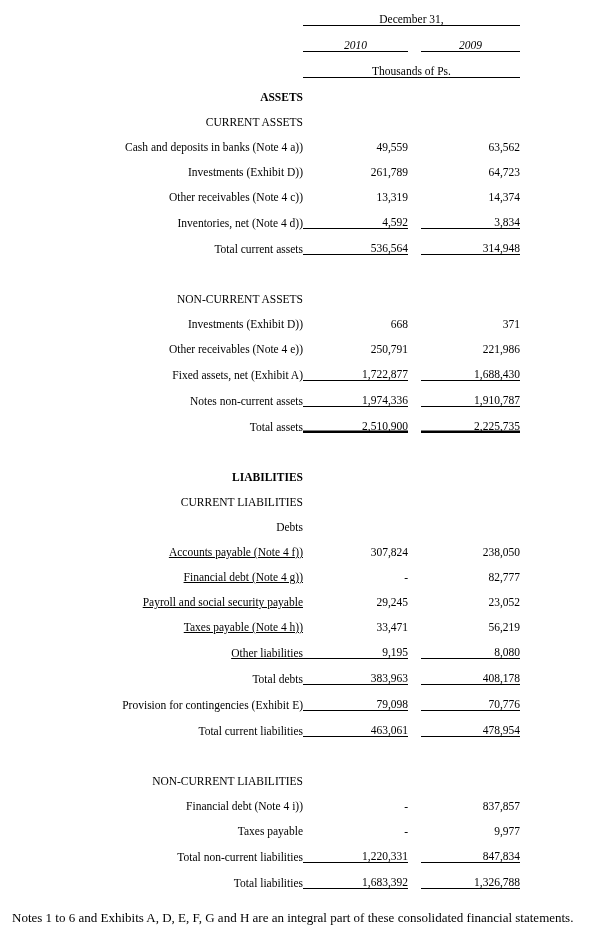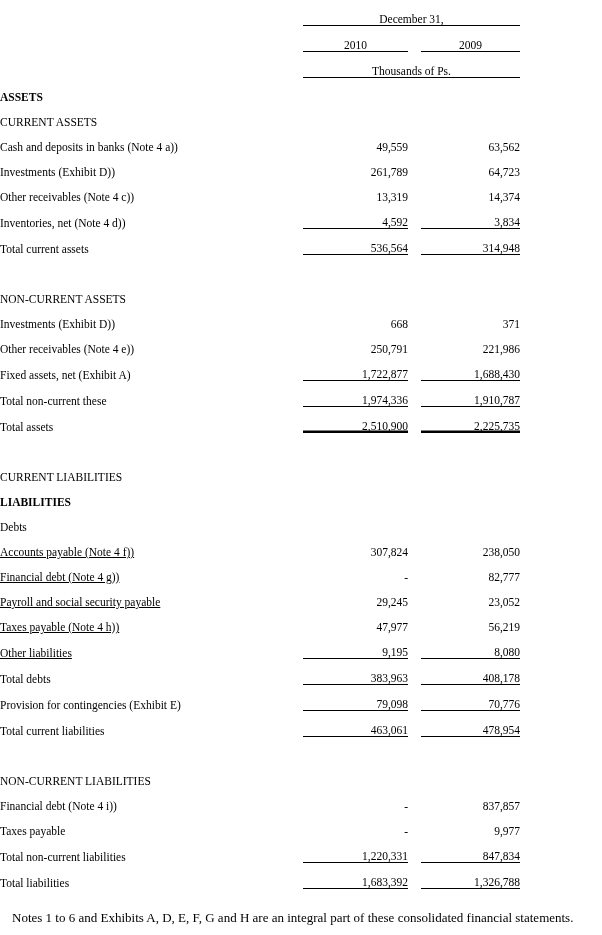--- a/index.html
+++ b/index.html
@@ -35,21 +35,21 @@
     line-height: 12px;
     height: 25px;
   }
   col.c-label { width: 303px; }
   col.c-num1  { width: 105px; }
   col.c-gap   { width: 13px; }
   col.c-num2  { width: 99px; }
   col.c-tail  { width: 82px; }
 
   td.label {
-    text-align: left;
+    text-align: right;
     white-space: nowrap;
     padding-bottom: 3px;
   }
   td.num {
     text-align: right;
     white-space: nowrap;
     padding-bottom: 3px;
     padding-right: 0px;
   }
   td.num1 { padding-right: 0px; }
@@ -74,21 +74,21 @@
   .bold { font-weight: bold; }
 
   
   .hdr-row td { height: 20px; }
   .hdr-center {
     text-align: center;
     white-space: nowrap;
     padding-bottom: 2px;
   }
   .hdr-rule-full { border-bottom: 1.9px solid #000; }
-  .hdr-rule-col  { border-bottom: 1.5px solid #000; }
+  .hdr-rule-col  { border-bottom: 1.5px solid #000; font-style: italic; }
 
   .spacer td { height: 13px; }
 
   .footnote {
     position: absolute;
     left: 12px;
     top: 910px;
     font-size: 13px;
     white-space: nowrap;
   }
@@ -213,21 +213,21 @@
     </tr>
     <tr>
       <td class="label ind2">Fixed assets, net (Exhibit A)</td>
       <td class="num num1 rule">1,722,877</td>
       <td></td>
       <td class="num num2 rule">1,688,430</td>
       <td></td>
     </tr>
 
     <tr>
-      <td class="label ind3">Total non-current these</td>
+      <td class="label ind3">Notes non-current assets</td>
       <td class="num num1 rule">1,974,336</td>
       <td></td>
       <td class="num num2 rule">1,910,787</td>
       <td></td>
     </tr>
 
     <tr>
       <td class="label ind4">Total assets</td>
       <td class="num num1 dbl">2,510,900</td>
       <td></td>
@@ -237,29 +237,29 @@
 
     <tr class="spacer">
       <td></td>
           <td></td>
       <td></td>
           <td></td>
       <td></td>
     </tr>
 
     <tr>
+      <td class="label ind0 bold">LIABILITIES</td>
+      <td class="num num1"></td>
+      <td></td>
+      <td class="num num2"></td>
+      <td></td>
+    </tr>
+
+    <tr>
       <td class="label ind0">CURRENT LIABILITIES</td>
-      <td class="num num1"></td>
-      <td></td>
-      <td class="num num2"></td>
-      <td></td>
-    </tr>
-
-    <tr>
-      <td class="label ind0 bold">LIABILITIES</td>
       <td class="num num1"></td>
       <td></td>
       <td class="num num2"></td>
       <td></td>
     </tr>
 
     <tr>
       <td class="label ind1">Debts</td>
       <td class="num num1"></td>
       <td></td>
@@ -283,21 +283,21 @@
     </tr>
     <tr>
       <td class="label ind2b">Payroll and social security payable</td>
       <td class="num num1">29,245</td>
       <td></td>
       <td class="num num2">23,052</td>
       <td></td>
     </tr>
     <tr>
       <td class="label ind2b">Taxes payable (Note 4 h))</td>
-      <td class="num num1">47,977</td>
+      <td class="num num1">33,471</td>
       <td></td>
       <td class="num num2">56,219</td>
       <td></td>
     </tr>
     <tr>
       <td class="label ind2b">Other liabilities</td>
       <td class="num num1 rule">9,195</td>
       <td></td>
       <td class="num num2 rule">8,080</td>
       <td></td>

